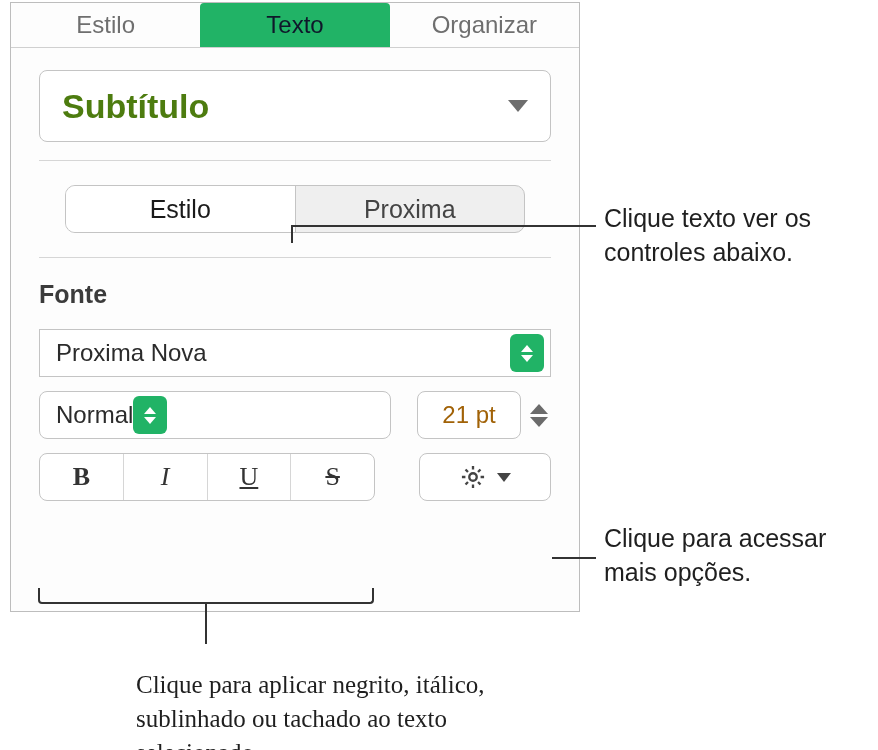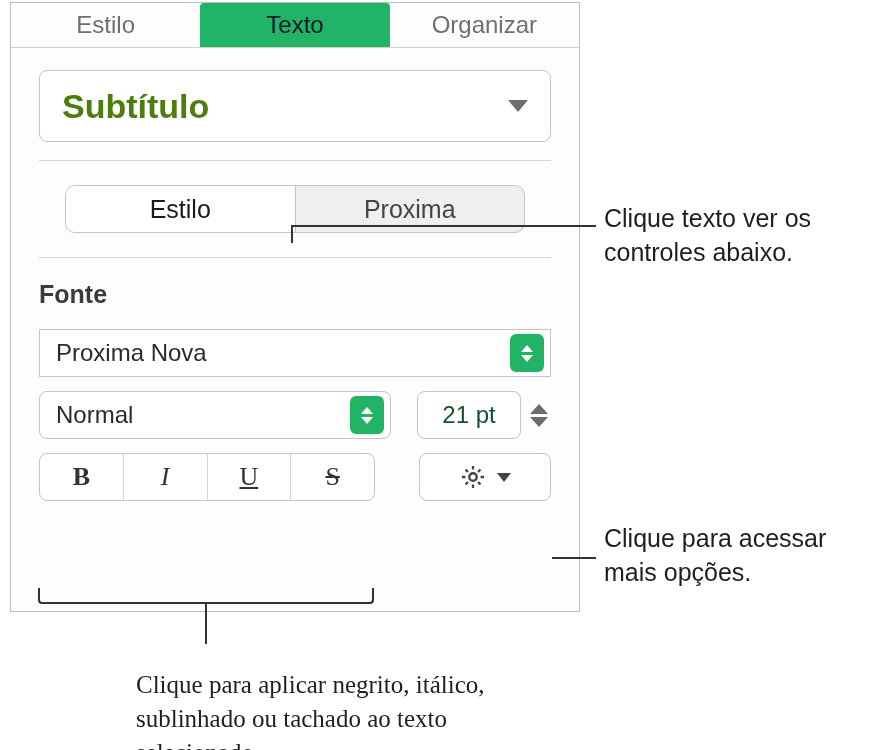--- a/index.html
+++ b/index.html
@@ -161,21 +161,21 @@
       align-items: stretch;
       margin-bottom: 14px;
     }
     .weight-select {
       flex: 1;
       border: 1px solid #c4c4c4;
       border-radius: 8px;
       height: 48px;
       display: flex;
       align-items: center;
-      justify-content: space-between;
+      justify-content: flex-start;
       padding: 0 6px 0 16px;
       background: #ffffff;
       cursor: pointer;
     }
     .weight-select .text {
       font-size: 24px;
       color: #2b2b2b;
     }
     .size-group {
       display: flex;
@@ -183,21 +183,21 @@
       height: 48px;
     }
     .size-field {
       width: 104px;
       border: 1px solid #c4c4c4;
       border-radius: 8px;
       display: flex;
       align-items: center;
       justify-content: center;
       font-size: 24px;
-      color: #14532d;
+      color: #a16207;
       background: #ffffff;
     }
     .stepper {
       display: flex;
       flex-direction: column;
       margin-left: 6px;
       width: 24px;
       justify-content: center;
       gap: 3px;
     }

